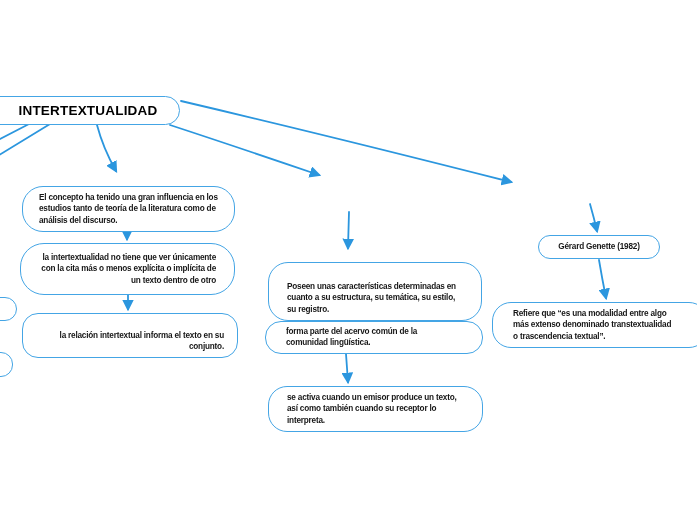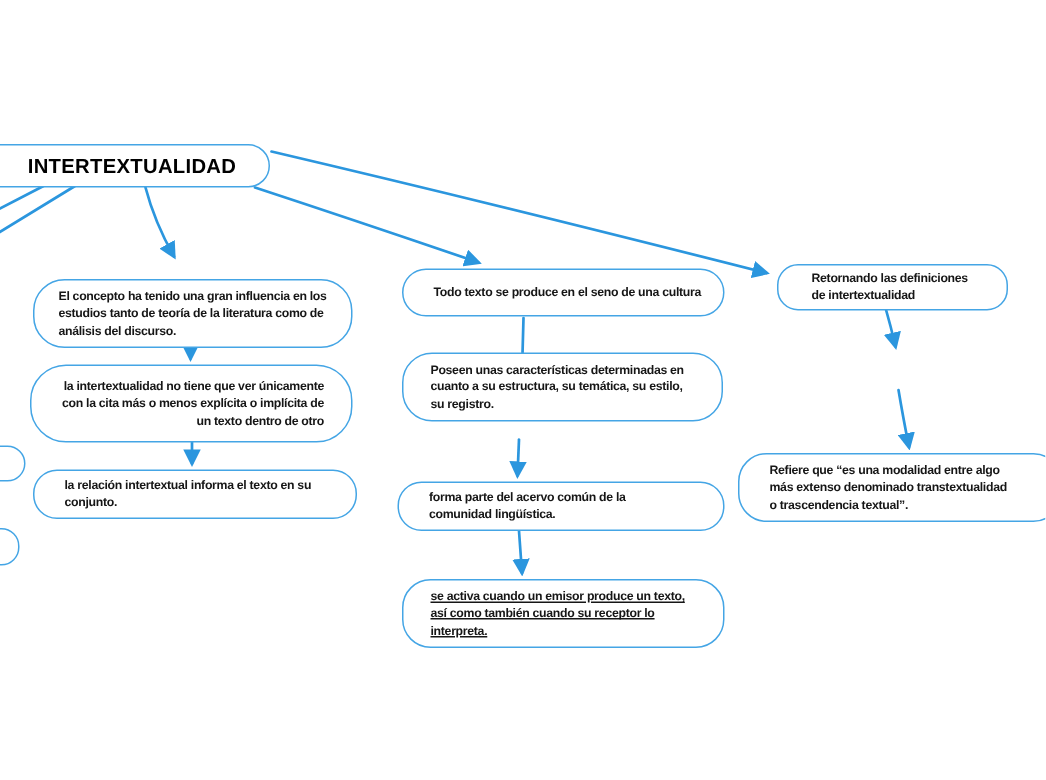--- a/index.html
+++ b/index.html
@@ -22,25 +22,25 @@
     border:1.6px solid var(--node-border);
     display:flex;align-items:center;
     color:var(--text);font-weight:bold;
     font-size:8.2px;line-height:11.4px;letter-spacing:-0.2px;
   }
   .node span{display:block;}
   #n-root{left:-32px;top:96px;width:212px;height:29px;border-radius:15px;
     justify-content:center;padding-left:28px;font-size:13.5px;line-height:14px;letter-spacing:0.2px;color:#000;}
   #n-left1{left:22px;top:176px;width:213px;min-height:41px;border-radius:21px;padding:5px 12px 5px 16px;margin-top:10px;}
   #n-left2{left:20px;top:243px;width:215px;min-height:52px;border-radius:24px;padding:5px 18px 5px 19px;text-align:right;}
-  #n-left3{left:22px;top:313px;width:216px;min-height:32px;border-radius:16px;padding:4px 13px 4px 20px;}
+  #n-left3{left:22px;top:313px;width:216px;min-height:32px;border-radius:16px;padding:16px 13px 4px 20px;text-align:right;}
   #n-mid1{left:268px;top:179px;width:215px;min-height:32px;border-radius:16px;padding:4px 12px 4px 20px;}
-  #n-mid2{left:268px;top:235px;width:214px;min-height:40px;border-radius:20px;padding:5px 24px 5px 18px;}
+  #n-mid2{left:268px;top:262px;width:214px;min-height:40px;border-radius:20px;padding:18px 24px 5px 18px;}
   #n-mid3{left:265px;top:321px;width:218px;min-height:32px;border-radius:16px;padding:4px 24px 4px 20px;}
-  #n-mid4{left:268px;top:386px;width:215px;min-height:38px;border-radius:19px;padding:5px 21px 5px 18px;text-decoration:underline;}
+  #n-mid4{left:268px;top:386px;width:215px;min-height:38px;border-radius:19px;padding:5px 21px 5px 18px;}
   #n-right1{left:518px;top:176px;width:154px;min-height:27px;border-radius:14px;padding:3px 17px 3px 22px;}
   #n-right2{left:538px;top:235px;width:122px;min-height:24px;border-radius:12px;justify-content:center;text-align:center;padding:2px 4px;}
   #n-right3{left:492px;top:302px;width:216px;min-height:38px;border-radius:19px;padding:5px 31px 5px 20px;}
   #n-part1{left:-80px;top:297px;width:97px;height:24px;border-radius:12px;}
   #n-part2{left:-80px;top:352px;width:93px;height:25px;border-radius:12px;}
 </style>
 </head>
 <body>
 
 <div class="canvas">
@@ -72,35 +72,32 @@
   <div class="node" id="n-left1">
     <span>El concepto ha tenido una gran influencia en los estudios tanto de teoría de la literatura como de análisis del discurso.</span>
   </div>
   <div class="node" id="n-left2">
     <span>la intertextualidad no tiene que ver únicamente con la cita más o menos explícita o implícita de un texto dentro de otro</span>
   </div>
   <div class="node" id="n-left3">
     <span>la relación intertextual informa el texto en su conjunto.</span>
   </div>
 
-  <div class="node" id="n-mid1">
-    <span>Todo texto se produce en el seno de una cultura</span>
-  </div>
   <div class="node" id="n-mid2">
     <span>Poseen unas características determinadas en cuanto a su estructura, su temática, su estilo, su registro.</span>
   </div>
   <div class="node" id="n-mid3">
     <span>forma parte del acervo común de la comunidad lingüística.</span>
   </div>
   <div class="node" id="n-mid4">
     <span>se activa cuando un emisor produce un texto, así como también cuando su receptor lo interpreta.</span>
   </div>
 
-  <div class="node" id="n-right1">
-    <span>Retornando las definiciones de intertextualidad</span>
+  <div class="node" id="n-right2">
+    <span>Gérard Genette (1982)</span>
   </div>
   <div class="node" id="n-right3">
     <span>Refiere que “es una modalidad entre algo más extenso denominado transtextualidad o trascendencia textual”.</span>
   </div>
 
   <div class="node" id="n-part1"></div>
   <div class="node" id="n-part2"></div>
 
 </div>
 

